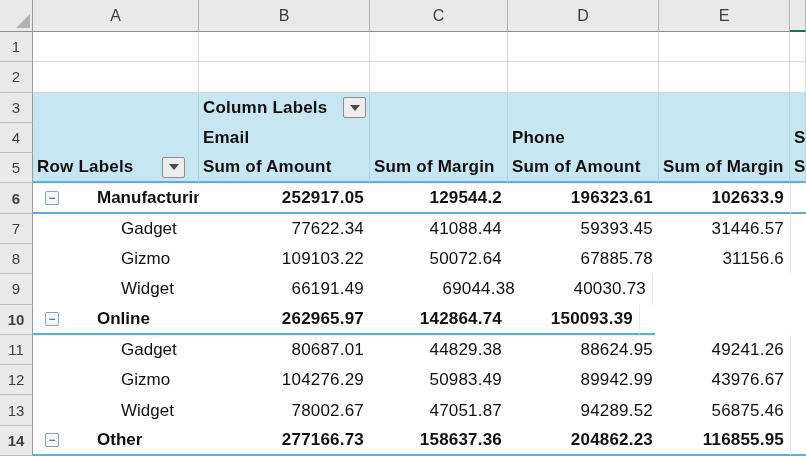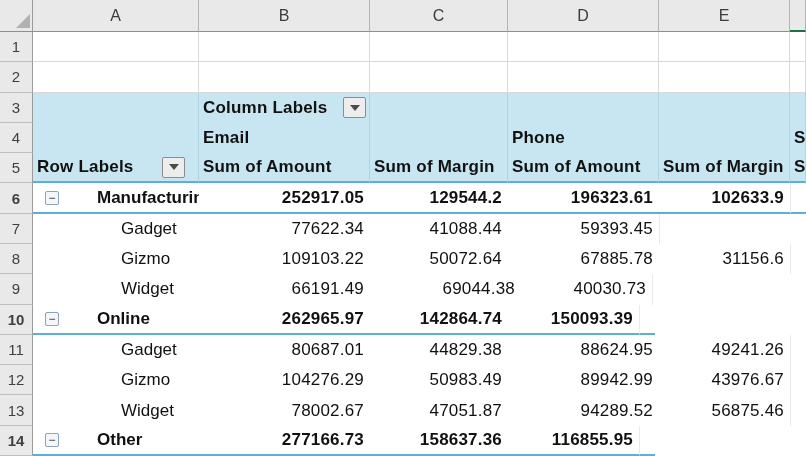--- a/index.html
+++ b/index.html
@@ -207,20 +207,21 @@
     </div>
       <div class="hrow prow">
       <div class="gut w-gut">7</div>
       <div class="cell labcell w-a child">
 
         <span class="lab">Gadget</span>
       </div>
       <div class="cell val w-b">77622.34</div>
       <div class="cell val w-c">41088.44</div>
       <div class="cell val w-d">59393.45</div>
+      <div class="cell val w-e">31446.57</div>
       <div class="cell w-f fsliver"></div>
     </div>
       <div class="hrow prow">
       <div class="gut w-gut">8</div>
       <div class="cell labcell w-a child">
 
         <span class="lab">Gizmo</span>
       </div>
       <div class="cell val w-b">109103.22</div>
       <div class="cell val w-c">50072.64</div>
@@ -287,18 +288,19 @@
       <div class="cell w-f fsliver"></div>
     </div>
       <div class="hrow prow total">
       <div class="gut w-gut">14</div>
       <div class="cell labcell w-a">
         <span class="collapse">−</span>
         <span class="lab">Other</span>
       </div>
       <div class="cell val w-b">277166.73</div>
       <div class="cell val w-c">158637.36</div>
+      <div class="cell val w-d">204862.23</div>
       <div class="cell val w-e">116855.95</div>
       <div class="cell w-f fsliver"></div>
     </div>
     </div>
 
 </div>
 
 </body></html>

